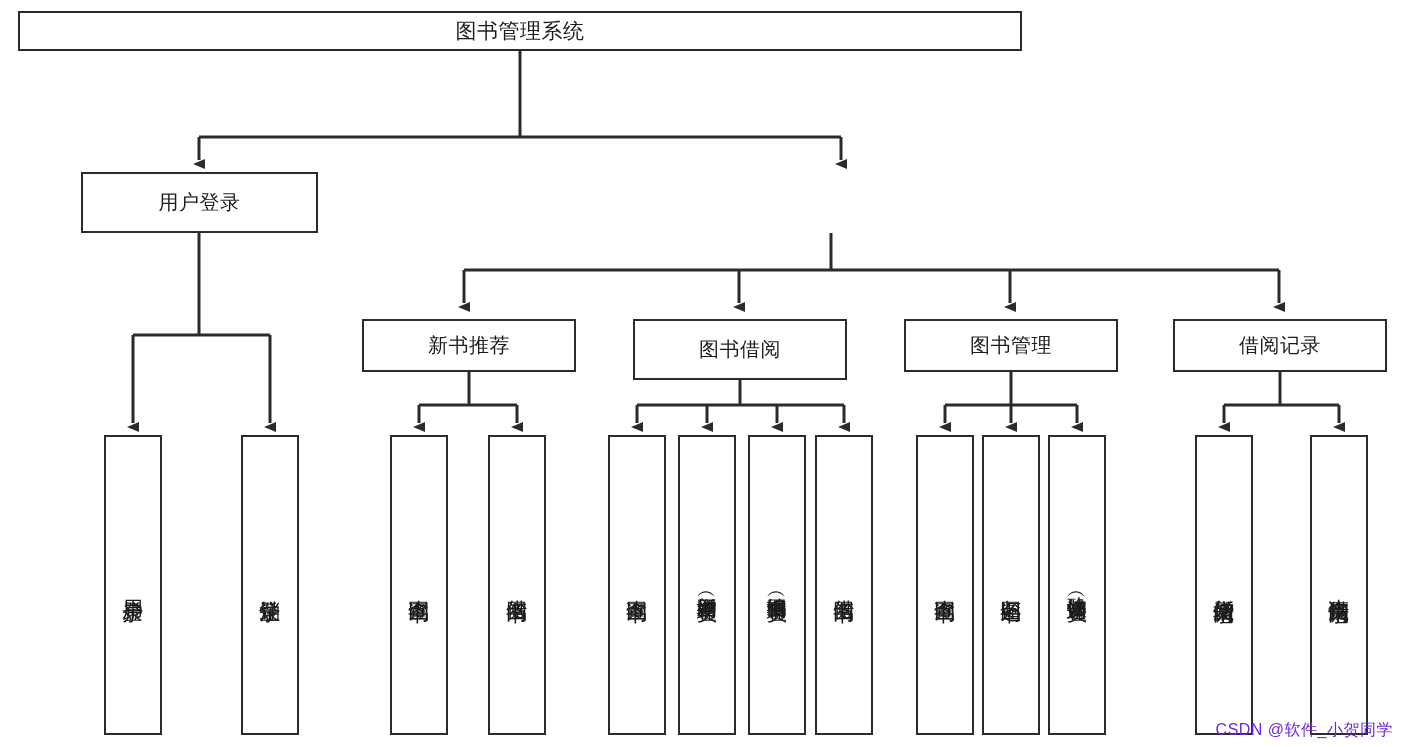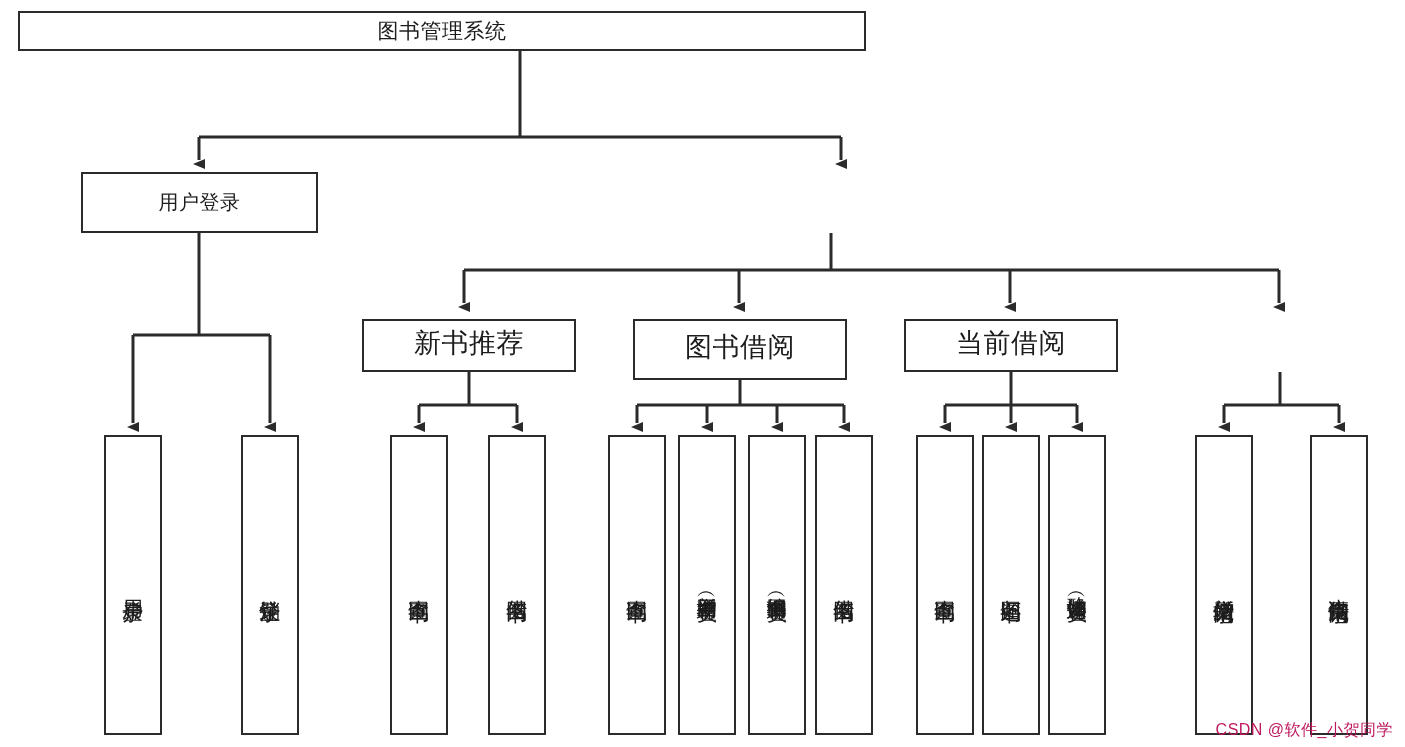--- a/index.html
+++ b/index.html
@@ -38,41 +38,41 @@
     z-index: 2;
   }
   .node .label {
     display: block;
     text-align: center;
     line-height: 1.18;
     letter-spacing: 0.5px;
   }
   .node.root .label { font-size: 21px; }
   .node.level2 .label { font-size: 20px; }
-  .node.level3 .label { font-size: 27px; font-family: Liberation Mono, monospace; }
+  .node.level3 .label { font-size: 20px; }
   .node.leaf {
     align-items: center;
     justify-content: center;
     padding: 4px 0;
   }
   .node.leaf .label {
     writing-mode: vertical-rl;
     text-orientation: upright;
     font-size: 21px;
     line-height: 1.22;
     letter-spacing: 1px;
     white-space: nowrap;
   }
   .node.leaf.tall-text .label { font-size: 20px; }
   #watermark {
     position: absolute;
     right: 12px;
     bottom: 6px;
     font-size: 16px;
-    color: #be185d;
+    color: #6d28d9;
     white-space: nowrap;
     z-index: 3;
     letter-spacing: 0.5px;
   }
 </style>
 </head>
 <body>
 
 <div id="canvas">
 
@@ -121,41 +121,44 @@
       <path d="M1011,405 L1011,423" marker-end="url(#arrow)"></path>
       <path d="M1077,405 L1077,423" marker-end="url(#arrow)"></path>
 
       <path d="M1280,372 L1280,405"></path>
       <path d="M1224,405 L1339,405"></path>
       <path d="M1224,405 L1224,423" marker-end="url(#arrow)"></path>
       <path d="M1339,405 L1339,423" marker-end="url(#arrow)"></path>
     </g>
   </svg>
 
-  <div class="node root" style="left:18px; top:11px; width:848px; height:40px;">
+  <div class="node root" style="left:18px; top:11px; width:1004px; height:40px;">
     <span class="label">图书管理系统</span>
   </div>
 
   <div class="node level2" style="left:81px; top:172px; width:237px; height:61px;">
     <span class="label">用户登录</span>
   </div>
 
 
   <div class="node level3" style="left:362px; top:319px; width:214px; height:53px;">
     <span class="label">新书推荐</span>
   </div>
 
   <div class="node level3" style="left:633px; top:319px; width:214px; height:61px;">
     <span class="label">图书借阅</span>
   </div>
 
   <div class="node level3" style="left:904px; top:319px; width:214px; height:53px;">
-    <span class="label">当前借阅</span>
-  </div>
-
+    <span class="label">图书管理</span>
+  </div>
+
+  <div class="node level3" style="left:1173px; top:319px; width:214px; height:53px;">
+    <span class="label">借阅记录</span>
+  </div>
 
   <div class="node leaf" style="left:104px; top:435px; width:58px; height:300px;">
     <span class="label">用户登录</span>
   </div>
 
   <div class="node leaf" style="left:241px; top:435px; width:58px; height:300px;">
     <span class="label">注销登录</span>
   </div>
 
   <div class="node leaf" style="left:390px; top:435px; width:58px; height:300px;">

